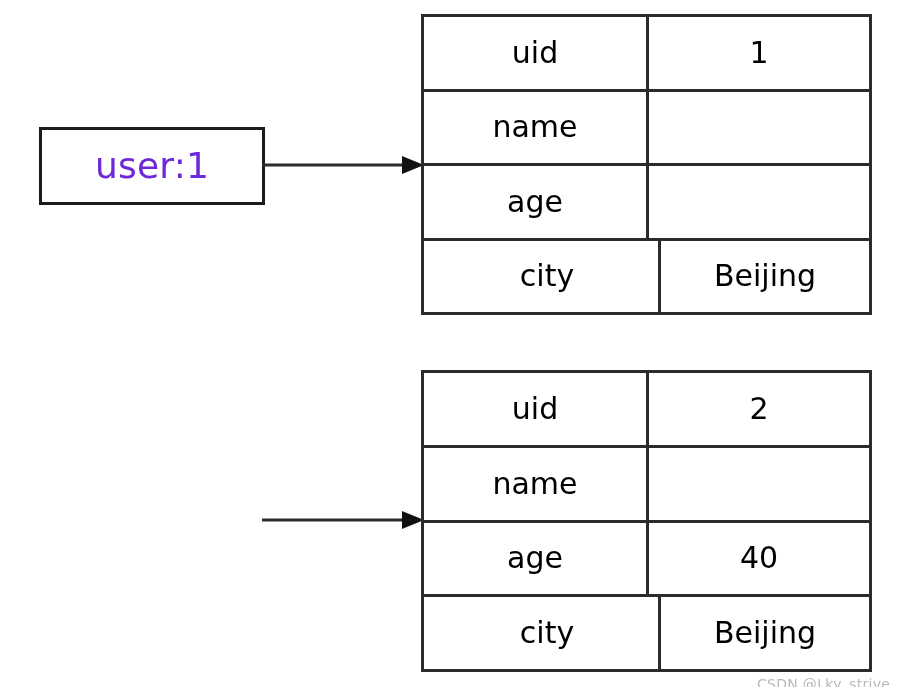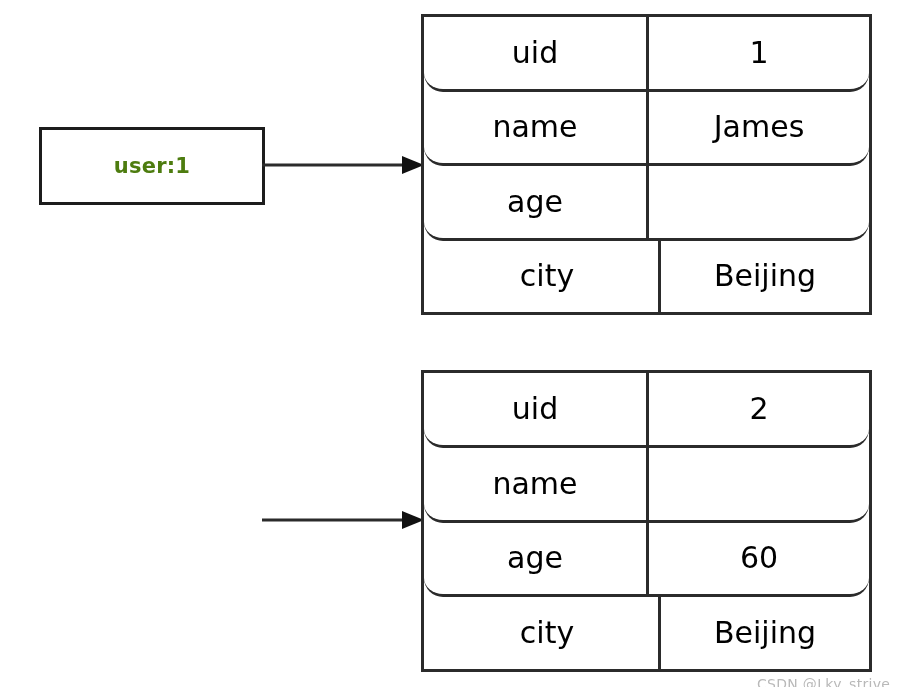--- a/index.html
+++ b/index.html
@@ -29,26 +29,25 @@
   .key-box {
     position: absolute;
     box-sizing: border-box;
     border: 3px solid #1c1c1c;
     background: #ffffff;
     display: flex;
     align-items: center;
     justify-content: center;
   }
   .key-box-label {
-    font-size: 21px;
+    font-size: 36px;
     line-height: 1;
     letter-spacing: 0.2px;
-    color: #4d7c0f;
+    color: #6d28d9;
     white-space: nowrap;
-    font-weight: bold;
   }
 
   #key-box-1 { left: 39px;  top: 127px; width: 226px; height: 78px; }
   #key-box-2 { left: 39px;  top: 482px; width: 226px; height: 77px; }
 
   
   .arrow {
     position: absolute;
     height: 24px;
   }
@@ -66,21 +65,20 @@
   }
   #hash-table-1 { left: 421px; top: 14px;  width: 451px; height: 301px; }
   #hash-table-2 { left: 421px; top: 370px; width: 451px; height: 302px; }
 
   .hash-row {
     display: flex;
     flex: 1 1 0;
     box-sizing: border-box;
     border-bottom: 3px solid #2b2b2b;
     min-height: 0;
-    border-radius: 19px;
   }
   .hash-row:last-child {
     border-bottom: none;
     margin-left: 12px;
   }
 
   .hash-cell {
     box-sizing: border-box;
     display: flex;
     align-items: center;
@@ -135,23 +133,20 @@
         <span class="cell-text">uid</span>
       </div>
       <div class="hash-cell hash-cell-value">
         <span class="cell-text">1</span>
       </div>
     </div>
     <div class="hash-row">
       <div class="hash-cell hash-cell-field">
         <span class="cell-text">name</span>
       </div>
-      <div class="hash-cell hash-cell-value">
-        <span class="cell-text">James</span>
-      </div>
     </div>
     <div class="hash-row">
       <div class="hash-cell hash-cell-field">
         <span class="cell-text">age</span>
       </div>
     </div>
     <div class="hash-row">
       <div class="hash-cell hash-cell-field">
         <span class="cell-text">city</span>
       </div>
@@ -181,21 +176,21 @@
     <div class="hash-row">
       <div class="hash-cell hash-cell-field">
         <span class="cell-text">name</span>
       </div>
     </div>
     <div class="hash-row">
       <div class="hash-cell hash-cell-field">
         <span class="cell-text">age</span>
       </div>
       <div class="hash-cell hash-cell-value">
-        <span class="cell-text">60</span>
+        <span class="cell-text">40</span>
       </div>
     </div>
     <div class="hash-row">
       <div class="hash-cell hash-cell-field">
         <span class="cell-text">city</span>
       </div>
       <div class="hash-cell hash-cell-value">
         <span class="cell-text">Beijing</span>
       </div>
     </div>

